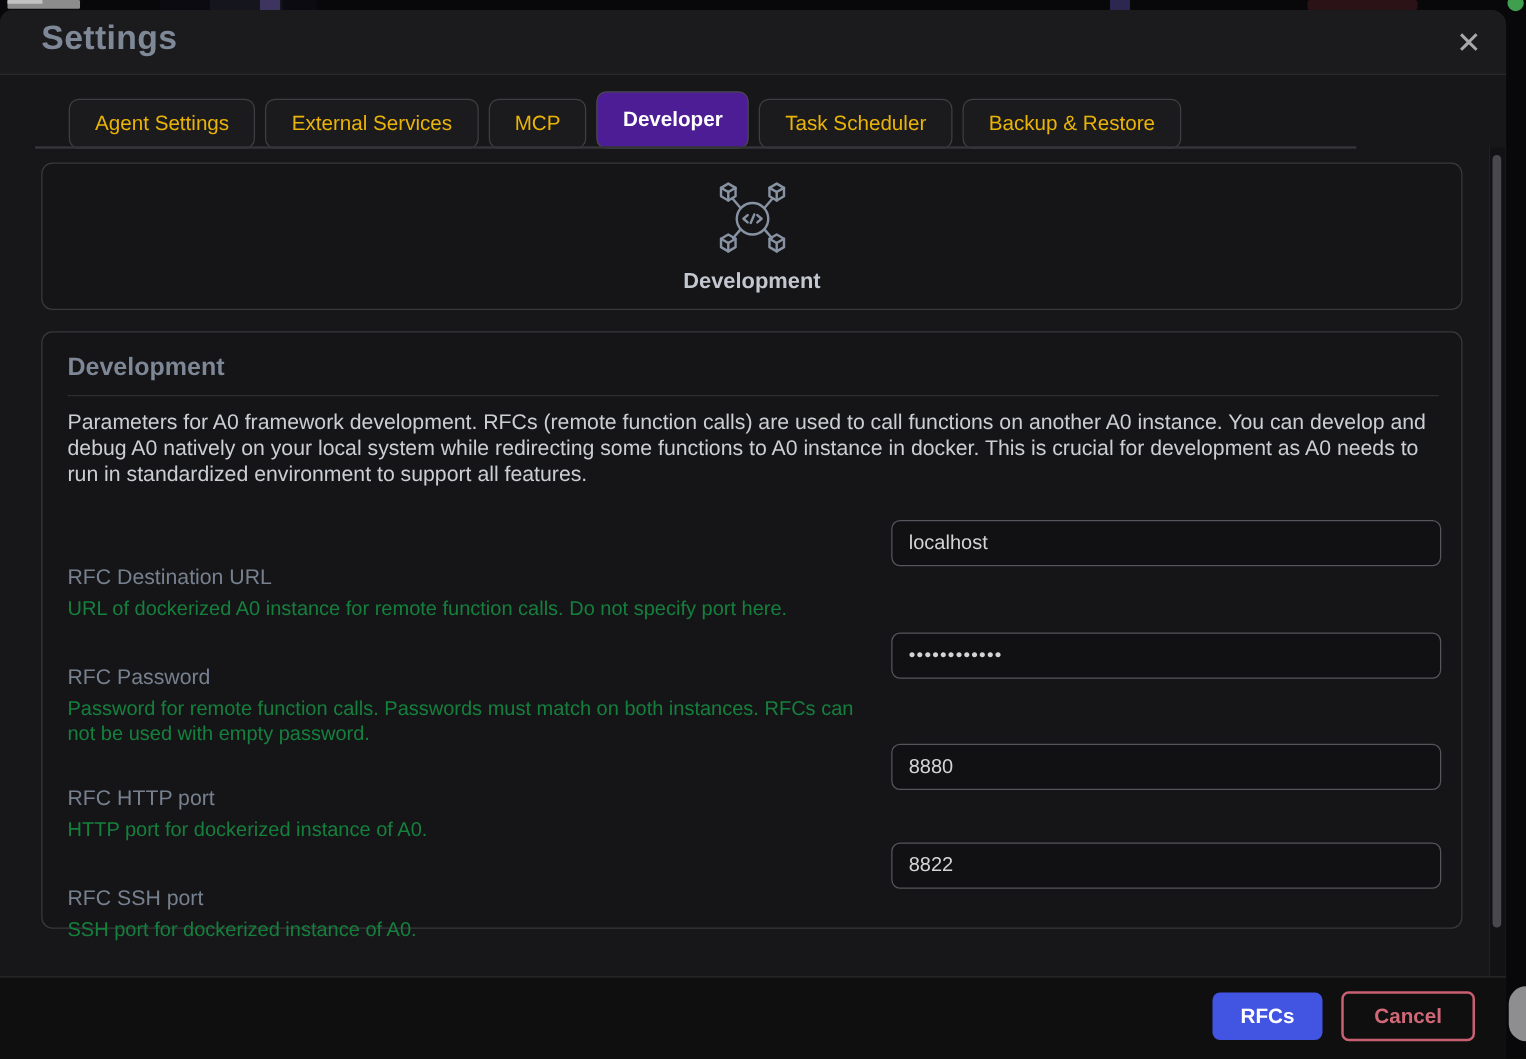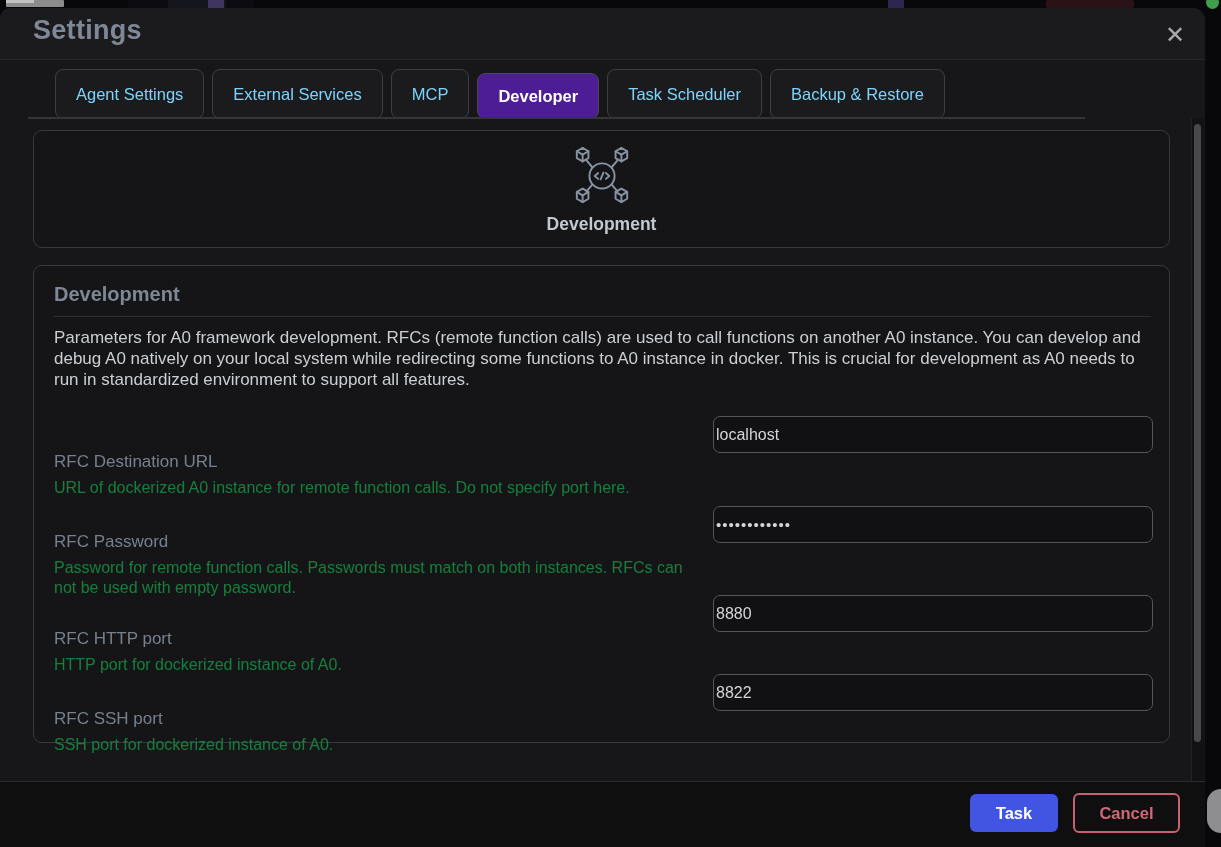--- a/index.html
+++ b/index.html
@@ -33,23 +33,23 @@
     font-size:27px; font-weight:bold; color:#7e8897; letter-spacing:0.3px;
   }
   .close-x {
     position:absolute; left:1158px; top:11px; width:34px; height:32px;
     color:#a8a8a8; font-size:24px; line-height:32px; text-align:center; cursor:pointer;
   }
 
   
   .tabs { position:absolute; left:55px; top:67px; display:flex; gap:8px; align-items:flex-end; height:44px; }
   .tab {
-    height:50px; padding:0 20px; display:flex; align-items:center;
+    height:40px; padding:0 20px; display:flex; align-items:center;
     background:#1b1b1d; border:1px solid #3f3f43; border-radius:8px;
-    font-size:16.5px; color:#7dd3fc; cursor:pointer; white-space:nowrap;
+    font-size:16.5px; color:#eab308; cursor:pointer; white-space:nowrap;
   }
   .tab.active {
     height:46px; background:#4c1d95; border-color:#4a4a4e;
     font-weight:bold; color:#ffffff; font-size:16.5px;
   }
   .tabs-underline { position:absolute; left:28px; top:109px; width:1057px; height:2px; background:#353538; }
 
   
   .hero-section {
     position:absolute; left:33px; top:122px; width:1137px; height:118px;
@@ -68,21 +68,21 @@
     position:absolute; left:20px; top:61px; width:1100px;
     font-size:17px; color:#cbced3; line-height:1.24;
   }
 
   .field-row { position:absolute; left:20px; width:1100px; }
   .field-label { font-size:17px; font-weight:normal; color:#76808f;margin-top:43px; }
   .field-desc { margin-top:6px; width:648px; font-size:16px; color:#15803d; line-height:1.25; }
   .field-input {
     position:absolute; left:659px; width:440px; height:37px;
     background:#111113; border:1px solid #55555b; border-radius:7px;
-    color:#d4d4d6; font-size:16px; padding:0 2px;
+    color:#d4d4d6; font-size:16px; padding:0 13px;
     font-family:"Liberation Sans","DejaVu Sans",sans-serif; outline:none;
   }
   .field-input.pw { letter-spacing:1px; font-size:15px; }
 
   
   .scroll-track { position:absolute; left:1191px; top:110px; width:13px; height:663px; background:#121214; border-left:1px solid #222225; }
   .scroll-thumb { position:absolute; left:1194px; top:116px; width:7px; height:618px; background:#49494d; border-radius:4px; }
 
   
   .modal-footer { position:absolute; left:0; top:773px; width:100%; height:66px; background:#0f0f10; border-top:1px solid #2c2c2e; }
@@ -196,17 +196,17 @@
       <div class="field-label">RFC SSH port</div>
       <div class="field-desc">SSH port for dockerized instance of A0.</div>
       <input class="field-input" style="top: 8px;" type="text" value="8822">
     </div>
   </div>
 
   <div class="scroll-track"></div>
   <div class="scroll-thumb"></div>
 
   <div class="modal-footer">
-    <button class="btn-save">Task</button>
+    <button class="btn-save">RFCs</button>
     <button class="btn-cancel">Cancel</button>
   </div>
 
 </div>
 
 </body></html>

